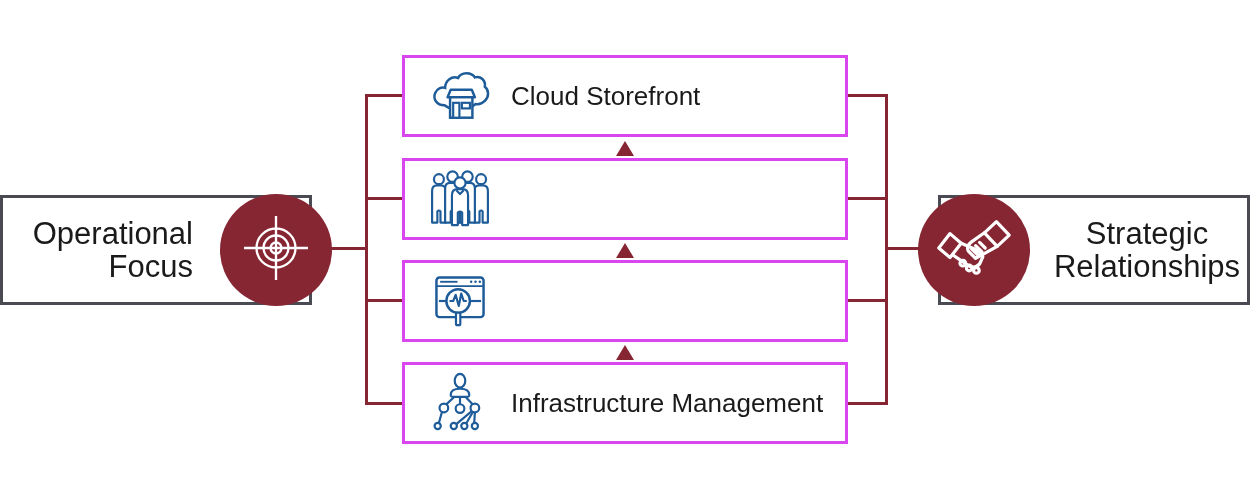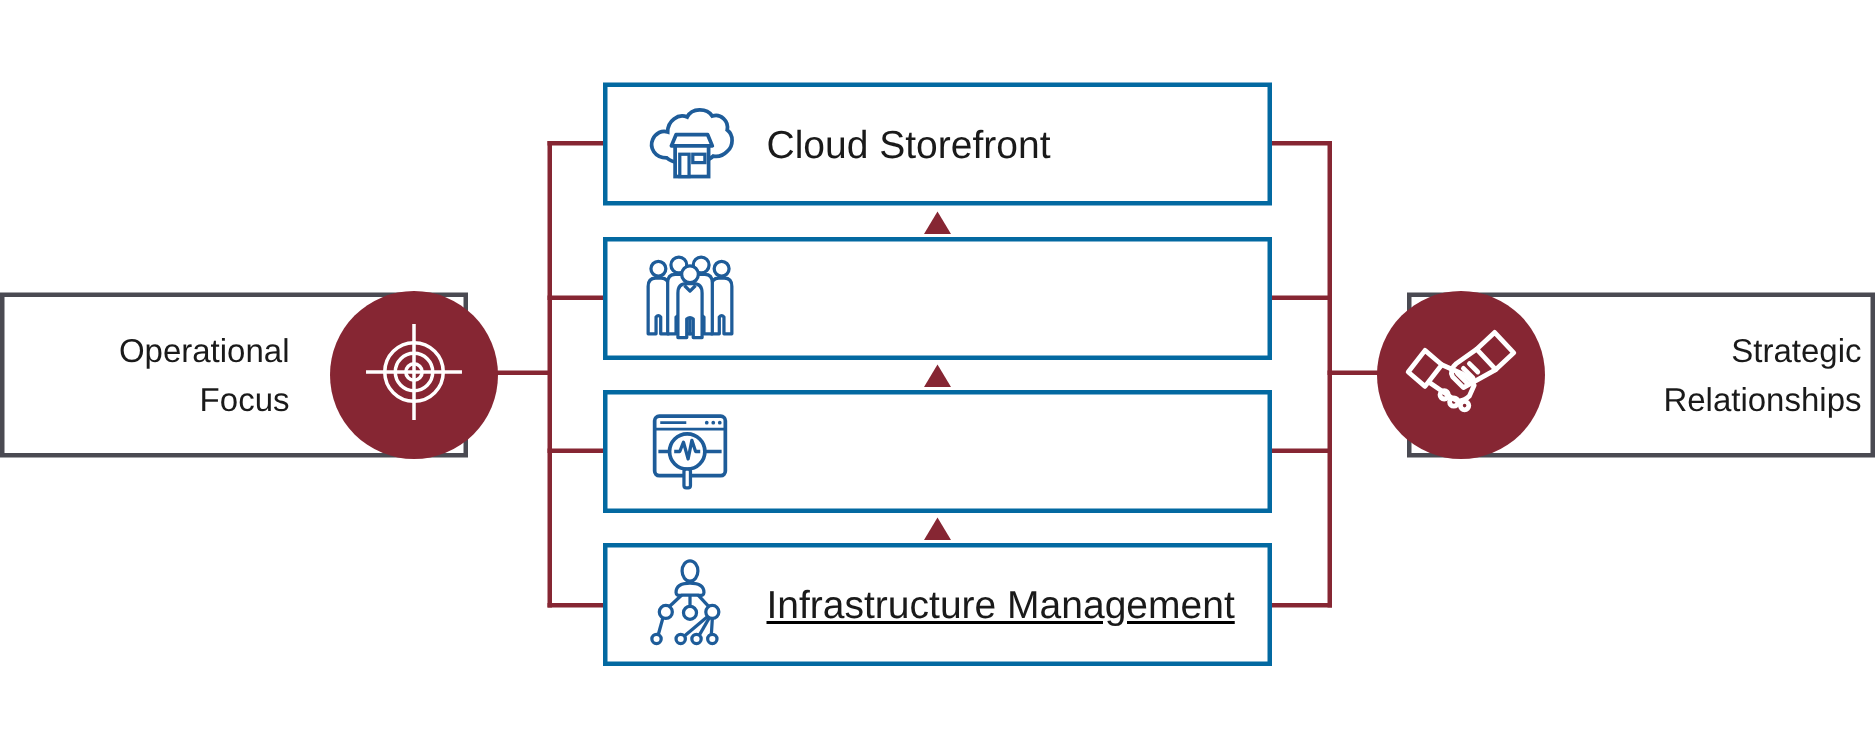--- a/index.html
+++ b/index.html
@@ -9,35 +9,35 @@
   }
   
   .side-box{
     position:absolute;box-sizing:border-box;height:110px;width:312px;
     border:3px solid #4A4A52;background:#ffffff;z-index:1;
   }
   .side-box.left{left:0;top:195px;}
   .side-box.right{left:938px;top:195px;}
   .side-label{
     position:absolute;top:50%;transform:translateY(-50%);
-    font-size:22px;line-height:33px;color:#1A1A1A;
+    font-size:31px;line-height:33px;color:#1A1A1A;
   }
   .side-box.left .side-label{left:14px;right:116px;text-align:right;}
-  .side-box.right .side-label{left:112px;right:6px;text-align:right;}
+  .side-box.right .side-label{left:112px;right:6px;text-align:center;}
   
   .node-circle{
     position:absolute;width:112px;height:112px;border-radius:50%;
     background:#862633;z-index:3;display:flex;align-items:center;justify-content:center;
   }
   .node-circle.left{left:220px;top:194px;}
   .node-circle.right{left:918px;top:194px;}
   
   .stack-box{
     position:absolute;box-sizing:border-box;left:402px;width:446px;height:82px;
-    border:3px solid #0369a1;background:#ffffff;z-index:2;
+    border:3px solid #d946ef;background:#ffffff;z-index:2;
     display:flex;align-items:center;padding-left:24px;
   }
   .stack-box .icon{width:62px;height:62px;flex:0 0 62px;margin-right:20px;}
   .stack-label{font-size:26px;color:#1A1A1A;white-space:nowrap;}
   
   .mline{position:absolute;background:#862633;z-index:0;}
   
   .up-triangle{
     position:absolute;width:0;height:0;left:616px;z-index:2;
     border-left:9px solid transparent;border-right:9px solid transparent;
@@ -154,21 +154,21 @@
         <line x1="66" y1="50" x2="84" y2="50" stroke="#1E5C99" stroke-width="3.5"></line>
         <circle cx="47" cy="50" r="19" fill="#ffffff" stroke="#1E5C99" stroke-width="4"></circle>
         <polyline points="33,50 39,50 43,40 48,58 52,38 56,50 61,50" fill="none" stroke="#1E5C99" stroke-width="3.5" stroke-linejoin="round"></polyline>
         <rect x="43.5" y="69" width="7" height="20" rx="2.5" fill="#ffffff" stroke="#1E5C99" stroke-width="3.5"></rect>
       </svg>
     </span>
   </div>
 
   <div class="up-triangle" style="top:345px;"></div>
 
-  <div class="stack-box" style="top:362px;text-decoration:underline;">
+  <div class="stack-box" style="top:362px;">
     <span class="icon">
       <svg width="62" height="62" viewBox="0 0 100 100">
         <g stroke="#1E5C99" stroke-width="3.5" fill="none">
           <line x1="42" y1="39" x2="27" y2="53"></line>
           <line x1="50" y1="40" x2="50" y2="52"></line>
           <line x1="58" y1="39" x2="71" y2="53"></line>
           <line x1="21" y1="64" x2="16" y2="82"></line>
           <line x1="69" y1="63" x2="44" y2="84"></line>
           <line x1="71" y1="64" x2="60" y2="83"></line>
           <line x1="74" y1="65" x2="73" y2="82"></line>

